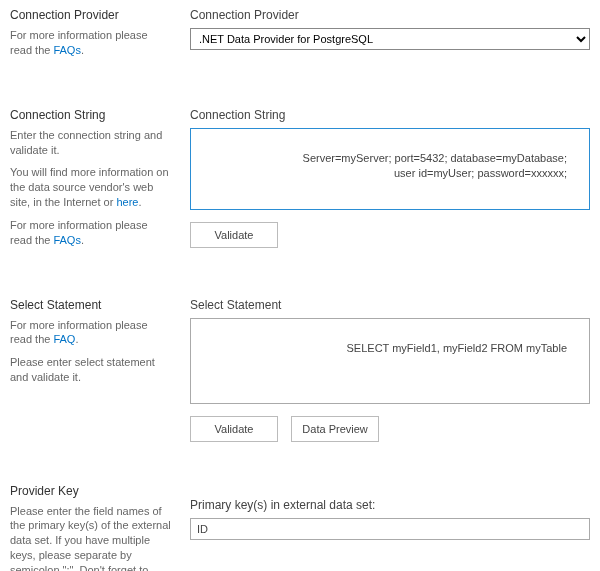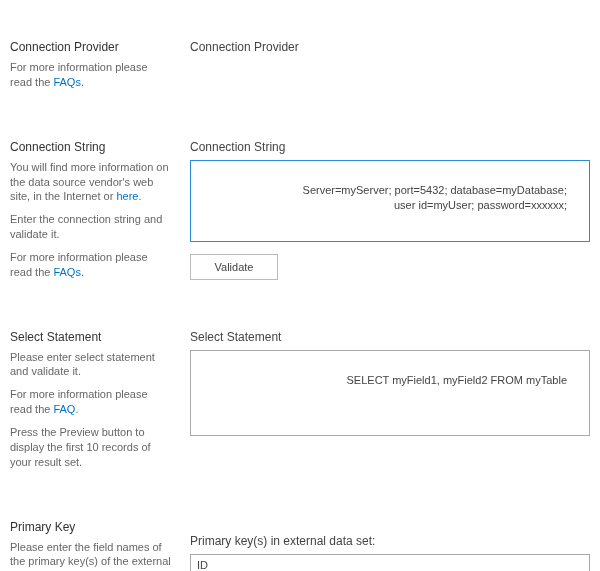--- a/index.html
+++ b/index.html
@@ -5,21 +5,21 @@
   * { box-sizing: border-box; }
   body {
     font-family: "Segoe UI", Arial, sans-serif;
     font-size: 11px;
     color: #444;
     margin: 0;
     padding: 6px 10px 10px 10px;
     background: #fff;
     width: 600px;
   }
-  .row { display: flex; margin-bottom: 40px; margin-top: 32px; }
+  .row { display: flex; margin-bottom: 40px; }
   .row.tight { margin-bottom: 20px; }
   .left { width: 180px; padding-right: 18px; padding-top:2px;}
   .right { flex: 1; padding-top: 2px; }
   .sec-title-left {
     font-size: 12px;
     color: #333;
     margin: 0 0 6px 0;
     font-weight: 400;
   }
   .sec-title-right {
@@ -80,62 +80,68 @@
 
 <div class="row">
   <div class="left">
     <div class="sec-title-left">Connection Provider</div>
     <div class="desc">
       <span>For more information please read the </span><span class="link">FAQs</span><span>.</span>
     </div>
   </div>
   <div class="right">
     <div class="sec-title-right">Connection Provider</div>
+    <select class="combo">
+      <option>.NET Data Provider for PostgreSQL</option>
+    </select>
   </div>
 </div>
 
 <div class="row">
   <div class="left">
     <div class="sec-title-left">Connection String</div>
+    <div class="desc">Enter the connection string and validate it.</div>
     <div class="desc">
       <span>You will find more information on the data source vendor's web site, in the Internet or </span><span class="link">here</span><span>.</span>
     </div>
-    <div class="desc">Enter the connection string and validate it.</div>
     <div class="desc">
       <span>For more information please read the </span><span class="link">FAQs</span><span>.</span>
     </div>
   </div>
   <div class="right">
     <div class="sec-title-right">Connection String</div>
     <textarea class="ta cs" style="">Server=myServer; port=5432; database=myDatabase;
 user id=myUser; password=xxxxxx;</textarea>
     <div class="btn-row">
       <span class="btn">Validate</span>
     </div>
   </div>
 </div>
 
 <div class="row">
   <div class="left">
     <div class="sec-title-left">Select Statement</div>
-    <div class="desc">Please enter select statement and validate it.</div>
     <div class="desc">
       <span>For more information please read the </span><span class="link">FAQ</span><span>.</span>
     </div>
-    <div class="desc">Press the Preview button to display the first 10 records of your result set.</div>
+    <div class="desc">Please enter select statement and validate it.</div>
   </div>
   <div class="right">
     <div class="sec-title-right">Select Statement</div>
     <textarea class="ta sel" style="">SELECT myField1, myField2 FROM myTable</textarea>
+    <div class="btn-row">
+      <span class="btn">Validate</span>
+      <span class="btn">Data Preview</span>
+    </div>
   </div>
 </div>
 
 <div class="row tight" style="margin-bottom:0;">
   <div class="left">
-    <div class="sec-title-left">Primary Key</div>
+    <div class="sec-title-left">Provider Key</div>
     <div class="desc">Please enter the field names of the primary key(s) of the external data set. If you have multiple keys, please separate by semicolon ";". Don't forget to map your keys to SharePoint columns. You can use auto-mapping (by field / column name) or custom mapping for this.</div>
   </div>
   <div class="right">
     <div style="height:14px"></div>
     <div class="sec-title-right">Primary key(s) in external data set:</div>
     <input class="tx" type="text" value="ID" style="">
     
   </div>
 </div>
 

